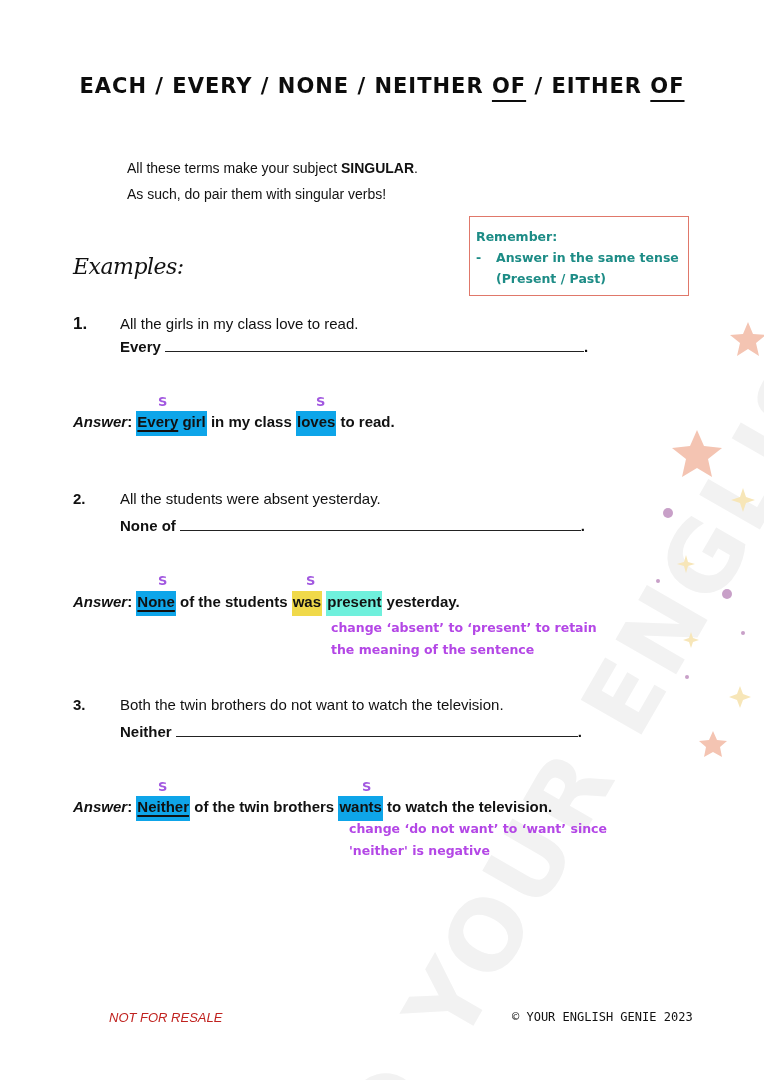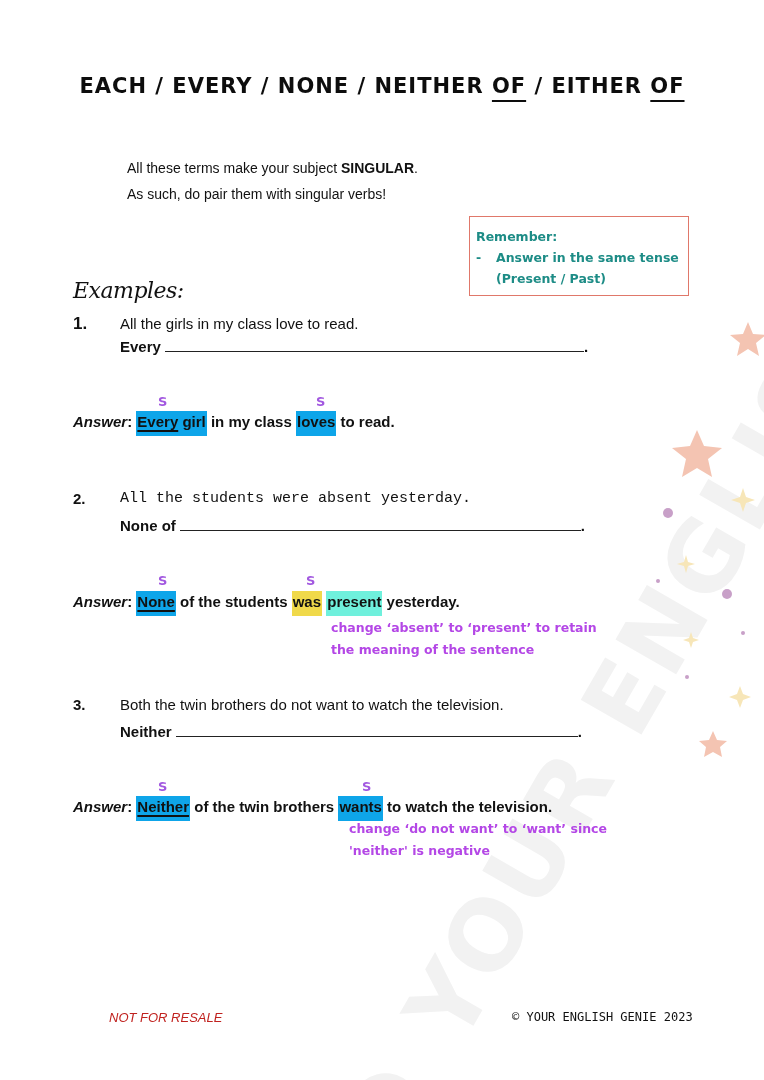--- a/index.html
+++ b/index.html
@@ -8,21 +8,21 @@
   .wm-text { position:absolute; left:-40px; top:420px; transform:rotate(-60deg); transform-origin:center; font-family:"DejaVu Sans", sans-serif; font-weight:900; font-size:96px; color:#f2f2f2; letter-spacing:4px; white-space:nowrap; }
   .content { position:absolute; left:0; top:0; width:700px; height:1080px; z-index:1; }
   .title { position:absolute; left:0; width:764px; top:74px; text-align:center; font-family:"DejaVu Sans", sans-serif; font-weight:bold; font-size:21px; letter-spacing:1px; color:#0d0d0d; }
   .title .ul { text-decoration:underline; text-decoration-thickness:2px; text-underline-offset:7px; }
   .intro { position:absolute; left:87px; top:155px; font-size:14px; line-height:26px; color:#111;margin-left:40px; }
   .intro b { font-weight:bold; }
   .remember { position:absolute; left:469px; top:216px; width:220px; height:80px; border:1.5px solid #e0786a; box-sizing:border-box; padding:9px 6px; font-family:"DejaVu Sans", sans-serif; font-weight:bold; font-size:12.5px; color:#1d8c86; line-height:21px; }
   .remember .ul { text-decoration-color:#9ec9c6; text-underline-offset:3px; }
   .remember .row { display:flex; }
   .remember .dash { width:20px; }
-  .examples { position:absolute; left:73px; top:254px; font-family:"DejaVu Serif", serif; font-style:italic; font-size:22px; color:#111; letter-spacing:-0.5px;margin-top:24px; }
+  .examples { position:absolute; left:73px; top:254px; font-family:"DejaVu Serif", serif; font-style:italic; font-size:22px; color:#111; letter-spacing:-0.5px; }
   .q { position:absolute; left:73px; font-size:15px; color:#111; }
   .q .num { position:absolute; left:0; font-weight:bold; }
   .q .num.big { font-size:17px; }
   .q .prompt { position:absolute; left:47px; white-space:nowrap; }
   .q .lead { position:absolute; left:47px; font-weight:bold; white-space:nowrap; }
   .blank { display:inline-block; border-bottom:1.5px solid #222; height:14px; vertical-align:baseline; margin-left:4px; }
   .ans { position:absolute; left:73px; font-size:15px; font-weight:bold; white-space:nowrap; color:#111; }
   .ans .lab { font-style:italic; }
   .hl { background:#0ea5e9; padding:2px 1px 6px 1px; }
   .hl2 { background:#f0d94a; padding:2px 1px 6px 1px; }
@@ -94,21 +94,21 @@
   </div>
 
   <span class="s-mark" style="left:158px; top:394px;">S</span>
   <span class="s-mark" style="left:316px; top:394px;">S</span>
   <div class="ans" style="top:413px;">
     <span class="lab">Answer</span><span>: </span><span class="hl"><span class="u">Every</span><span> girl</span></span><span> in my class </span><span class="hl">loves</span><span> to read.</span>
   </div>
 
   <div class="q" style="top:490px;">
     <span class="num" style="top:0;">2.</span>
-    <span class="prompt" style="top:0;font-family:Liberation Mono, monospace;">All the students were absent yesterday.</span>
+    <span class="prompt" style="top:0;">All the students were absent yesterday.</span>
     <span class="lead" style="top:26px;"><span>None of</span><span class="blank" style="width:401px;"></span><span>.</span></span>
   </div>
 
   <span class="s-mark" style="left:158px; top:573px;">S</span>
   <span class="s-mark" style="left:306px; top:573px;">S</span>
   <div class="ans" style="top:593px;">
     <span class="lab">Answer</span><span>: </span><span class="hl u">None</span><span> of the students </span><span class="hl2">was</span> <span class="hlc">present</span><span> yesterday.</span>
   </div>
   <div class="note" style="left:331px; top:617px;">
     <div>change ‘absent’ to ‘present’ to retain</div>

